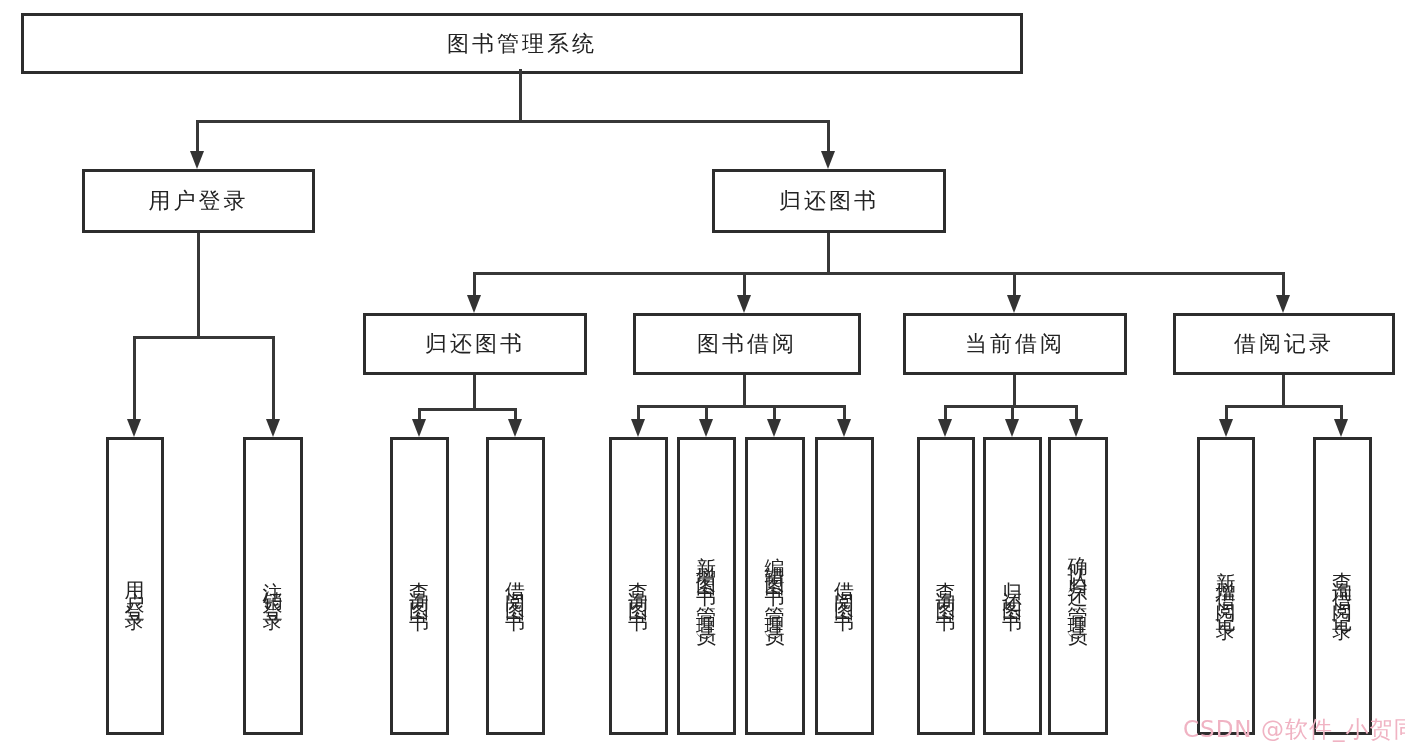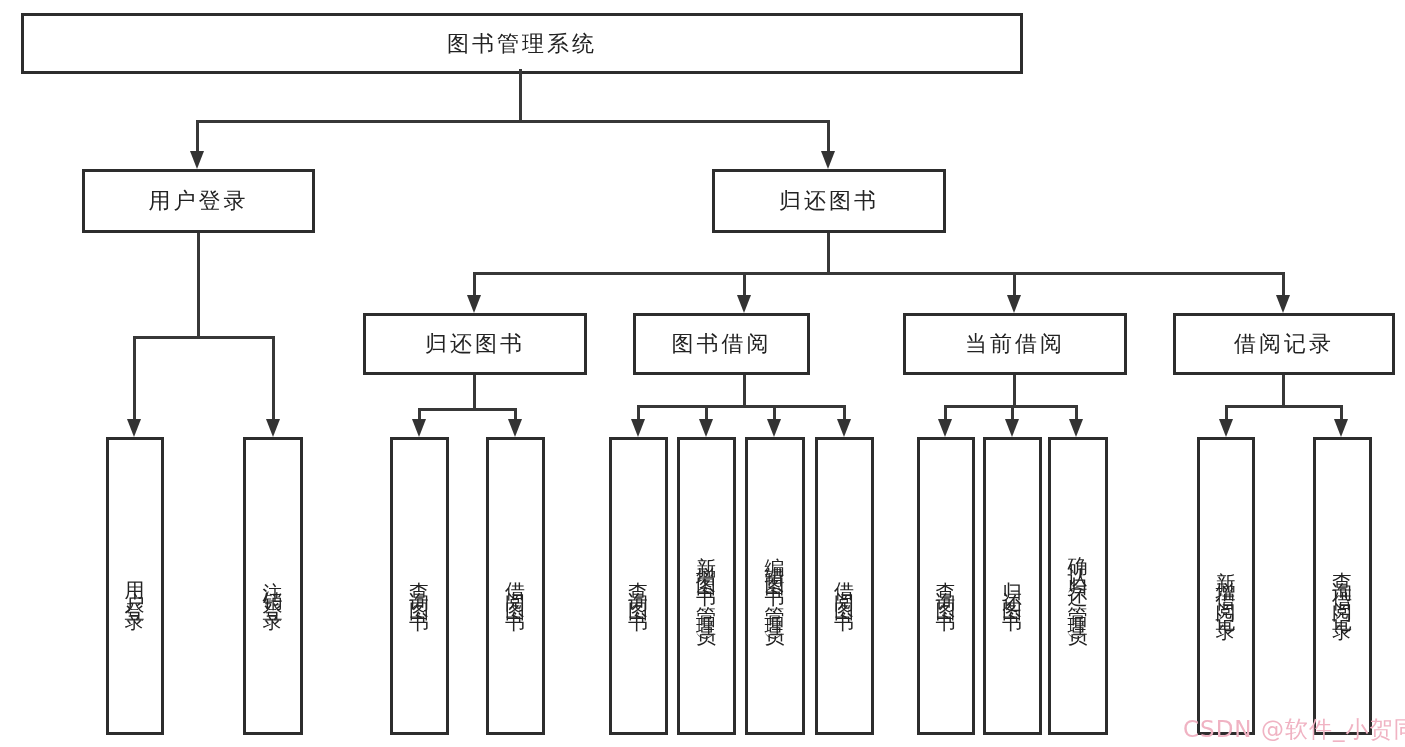--- a/index.html
+++ b/index.html
@@ -105,21 +105,21 @@
   <div class="vl" style="left:743px; top:272px; height:24px;"></div>
   <div class="arrow" style="left:737px; top:295px;"></div>
   <div class="vl" style="left:1013px; top:272px; height:24px;"></div>
   <div class="arrow" style="left:1007px; top:295px;"></div>
   <div class="vl" style="left:1282px; top:272px; height:24px;"></div>
   <div class="arrow" style="left:1276px; top:295px;"></div>
 
   <div class="hbox" style="left:363px; top:313px; width:224px; height:62px;">
     <span>归还图书</span>
   </div>
-  <div class="hbox" style="left:633px; top:313px; width:177px; height:62px;">
+  <div class="hbox" style="left:633px; top:313px; width:228px; height:62px;">
     <span>图书借阅</span>
   </div>
   <div class="hbox" style="left:1173px; top:313px; width:222px; height:62px;">
     <span>借阅记录</span>
   </div>
   <div class="hbox" style="left:903px; top:313px; width:224px; height:62px;">
     <span>当前借阅</span>
   </div>
 
   <div class="vl" style="left:473px; top:375px; height:33px;"></div>

